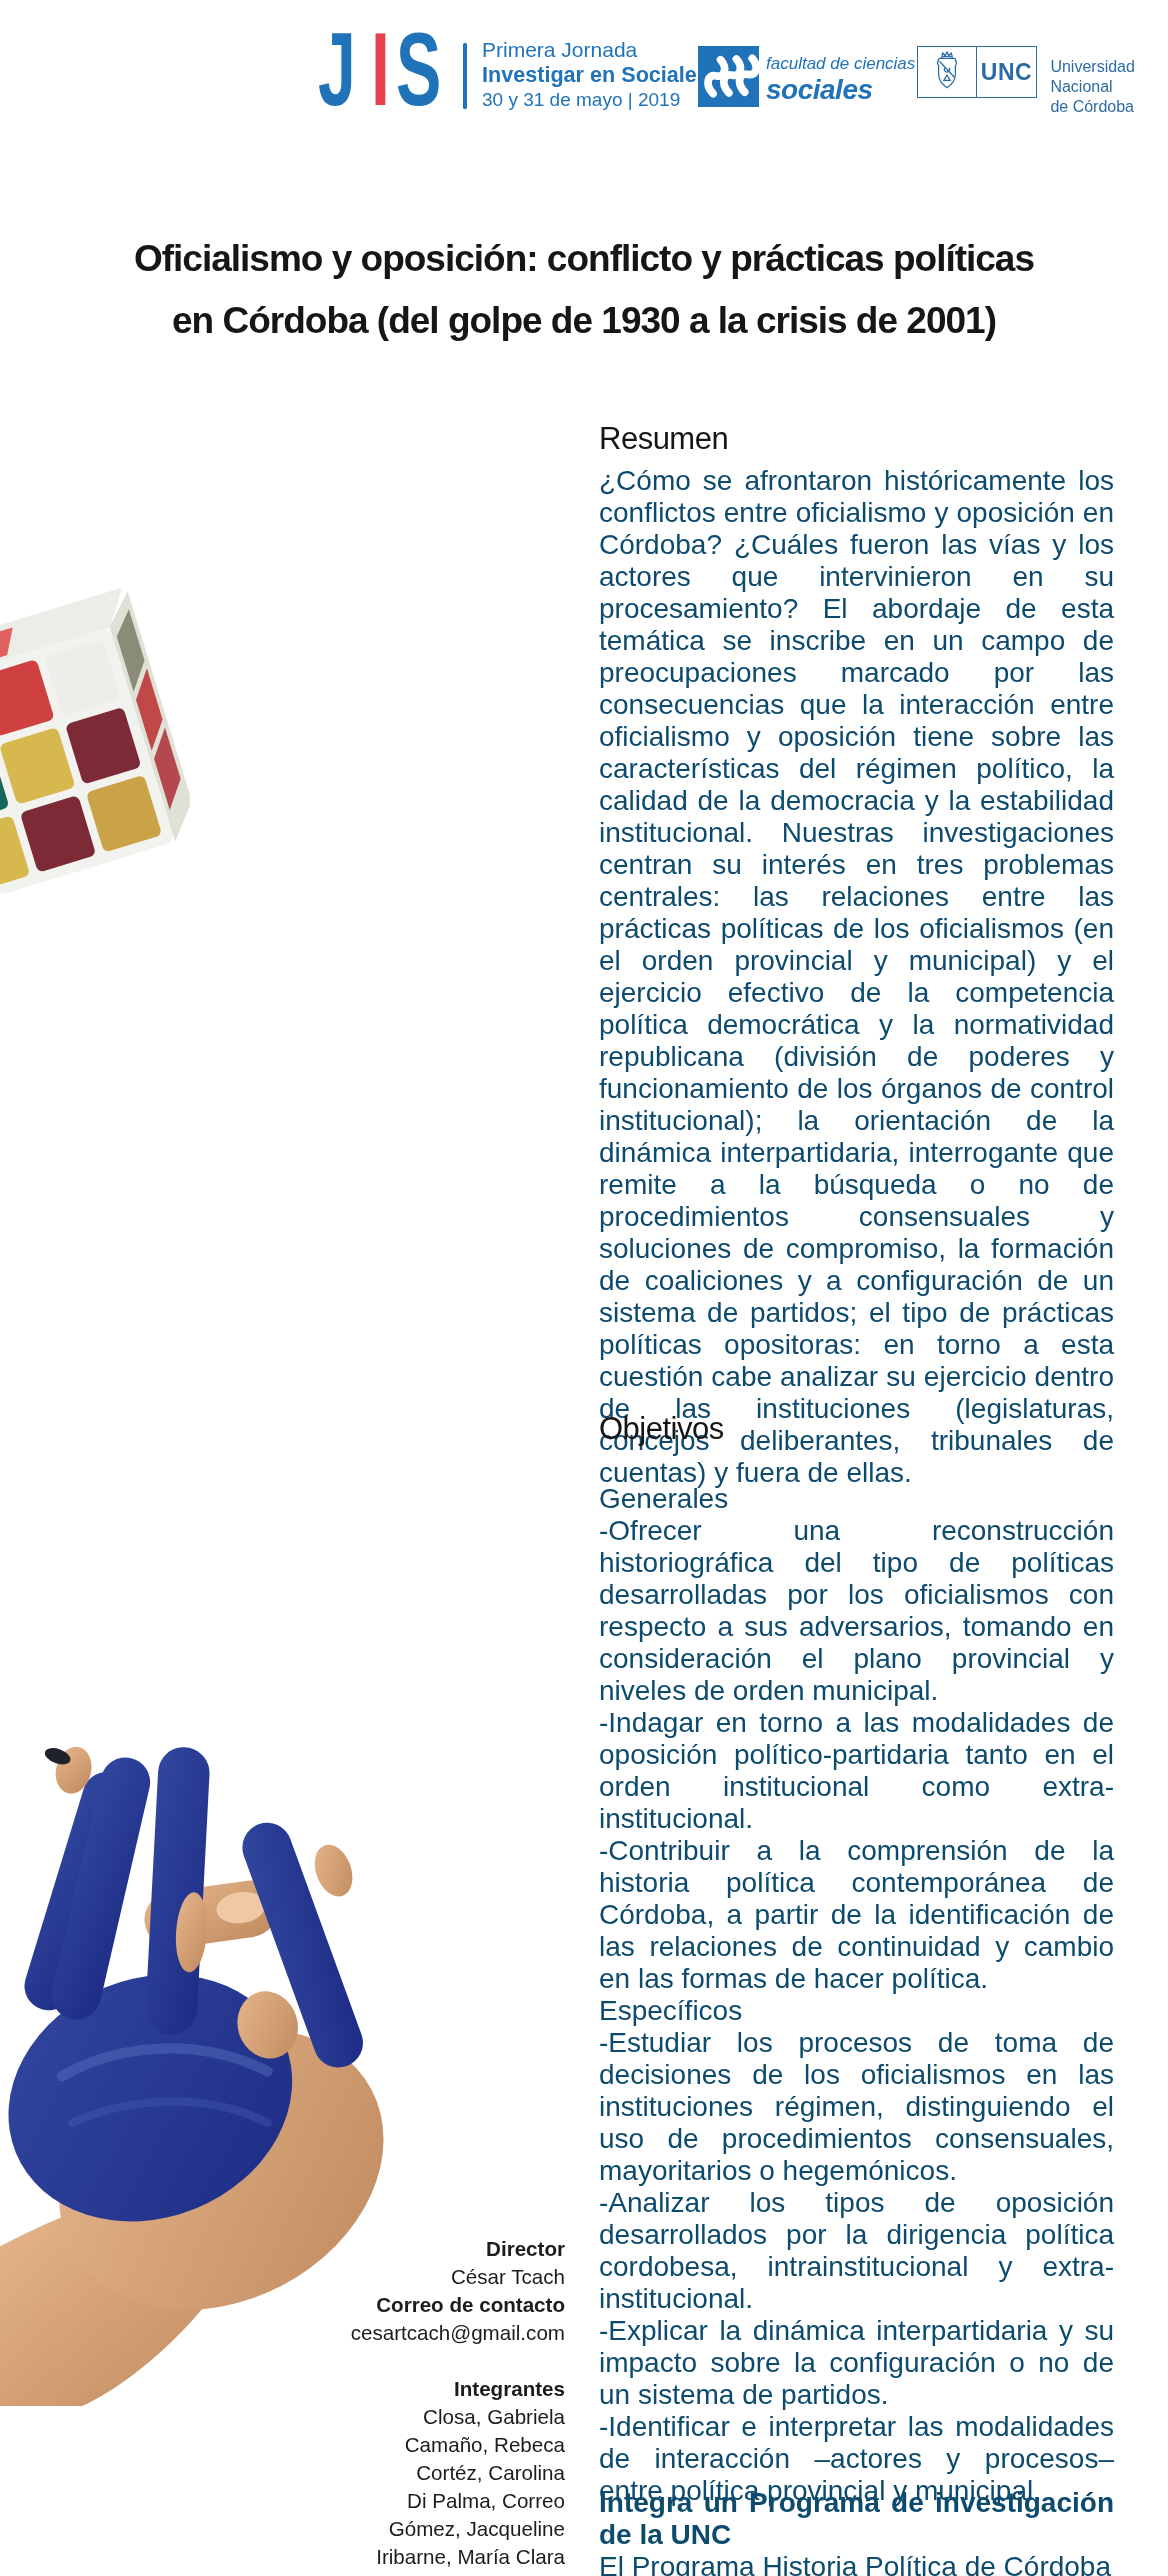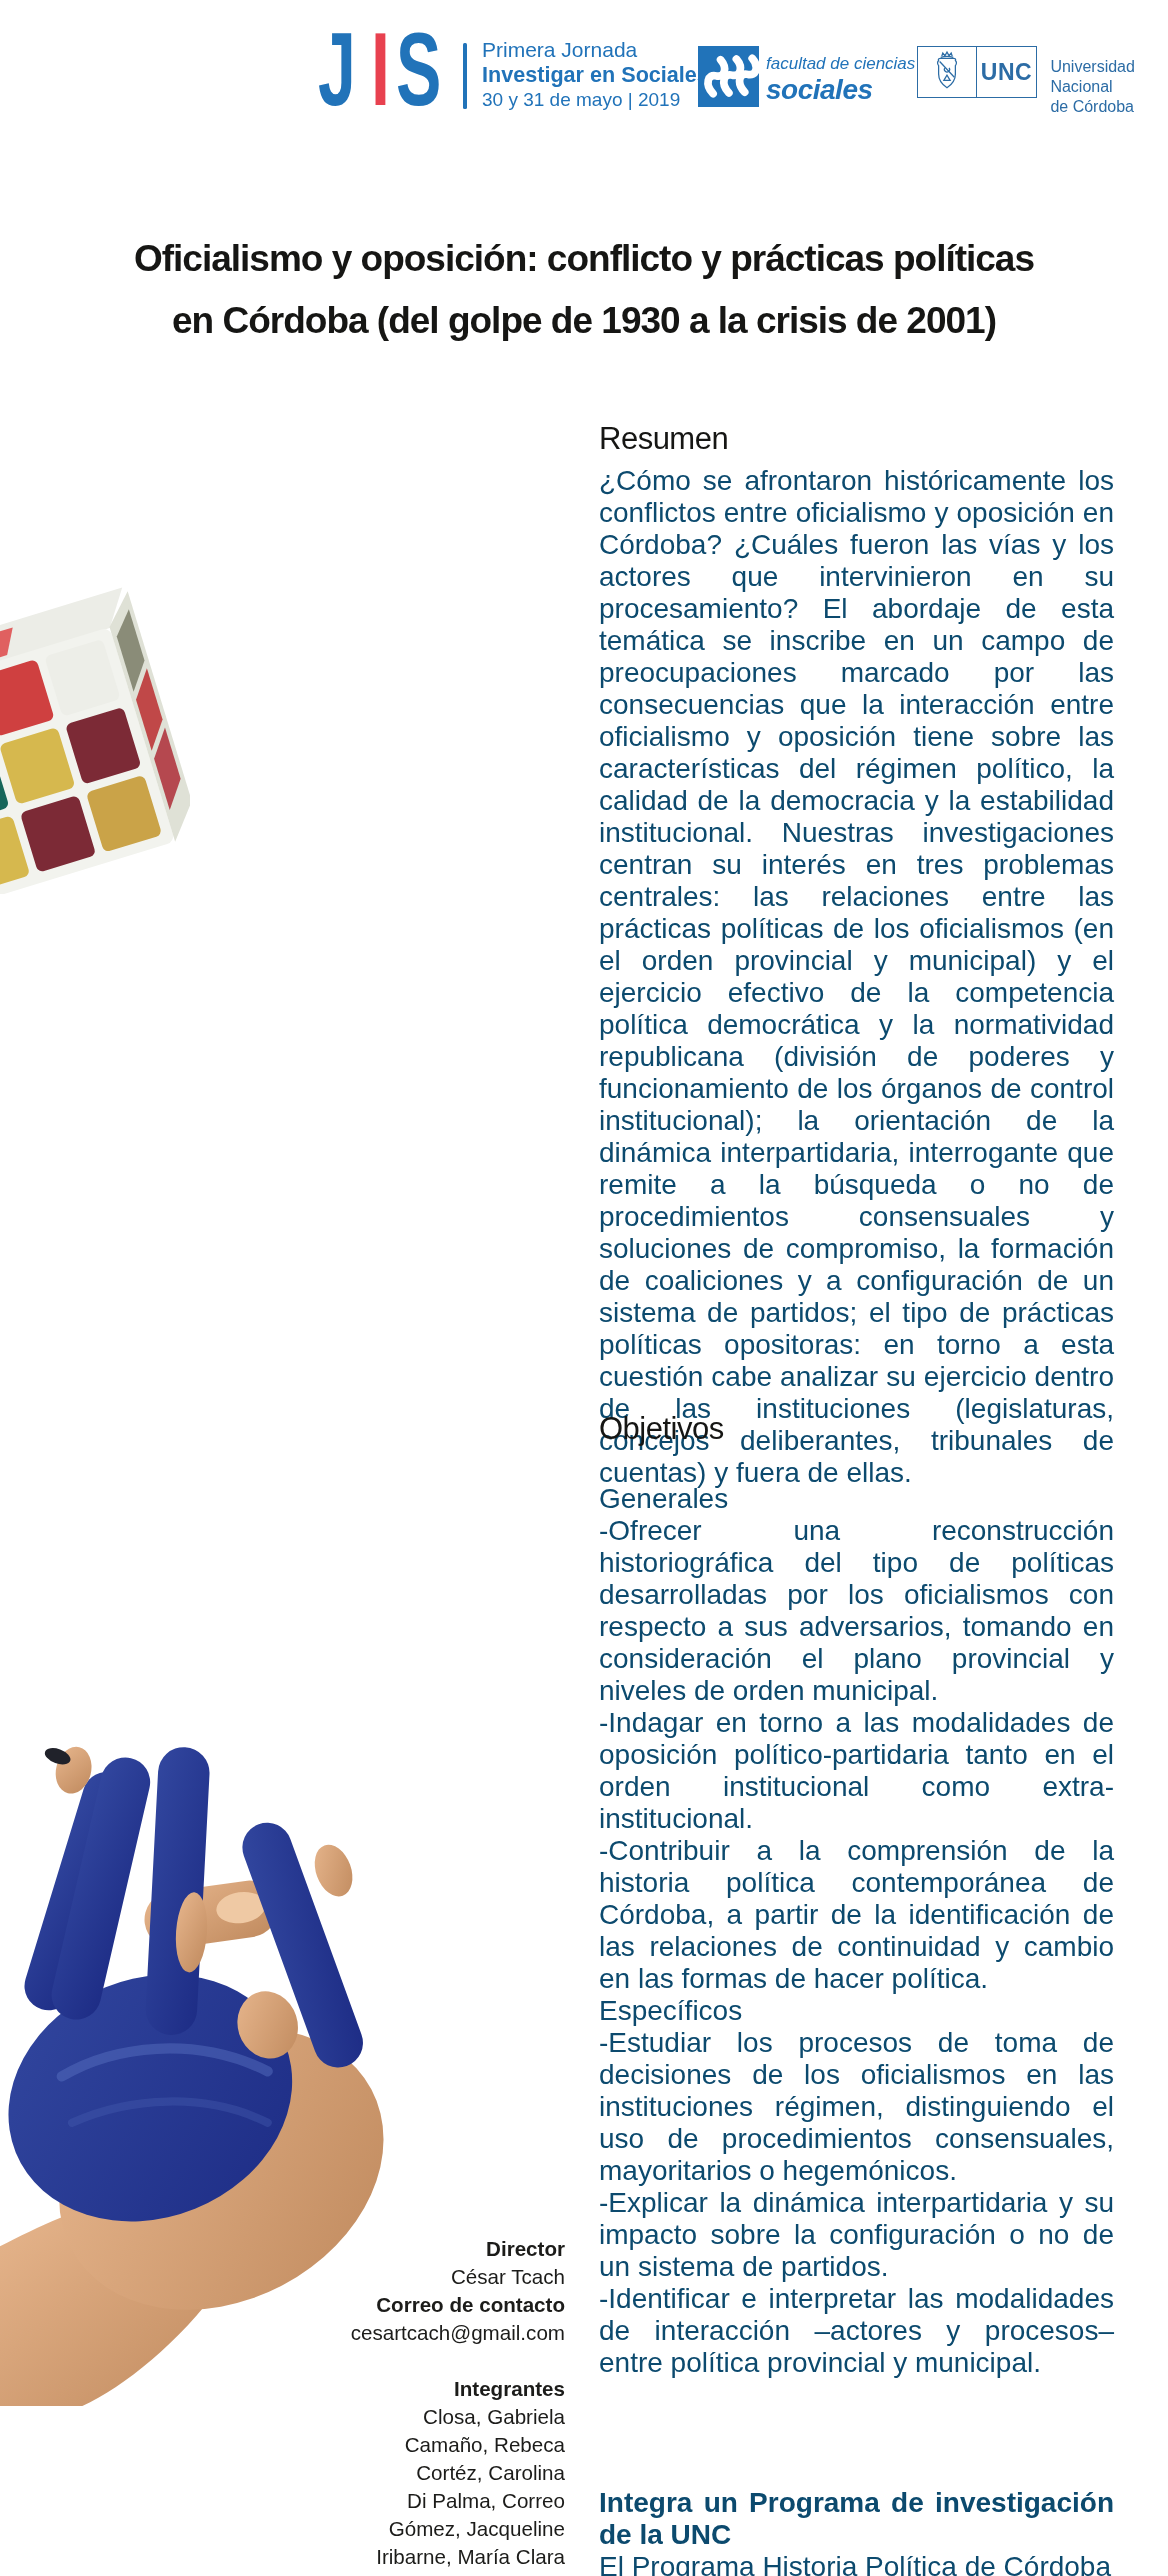--- a/index.html
+++ b/index.html
@@ -194,20 +194,21 @@
 
   <h2 class="col-h objetivos-h" style="margin:0;">Objetivos</h2>
   <div class="body-text objetivos-list">
 
   <p>Generales</p>
       <p>-Ofrecer una reconstrucción historiográfica del tipo de políticas desarrolladas por los oficialismos con respecto a sus adversarios, tomando en consideración el plano provincial y niveles de orden municipal.</p>
       <p>-Indagar en torno a las modalidades de oposición político-partidaria tanto en el orden institucional como extra-institucional.</p>
       <p>-Contribuir a la comprensión de la historia política contemporánea de Córdoba, a partir de la identificación de las relaciones de continuidad y cambio en las formas de hacer política.</p>
       <p>Específicos</p>
       <p>-Estudiar los procesos de toma de decisiones de los oficialismos en las instituciones régimen, distinguiendo el uso de procedimientos consensuales, mayoritarios o hegemónicos.</p>
+      <p>-Analizar los tipos de oposición desarrollados por la dirigencia política cordobesa, intrainstitucional y extra-institucional.</p>
       <p>-Explicar la dinámica interpartidaria y su impacto sobre la configuración o no de un sistema de partidos.</p>
       <p>-Identificar e interpretar las modalidades de interacción –actores y procesos– entre política provincial y municipal.</p>
     </div>
 
   <div class="body-text program">
     <p class="bold">Integra un Programa de investigación de la UNC</p>
     <p>El Programa Historia Política de Córdoba</p>
 
   </div>
 

